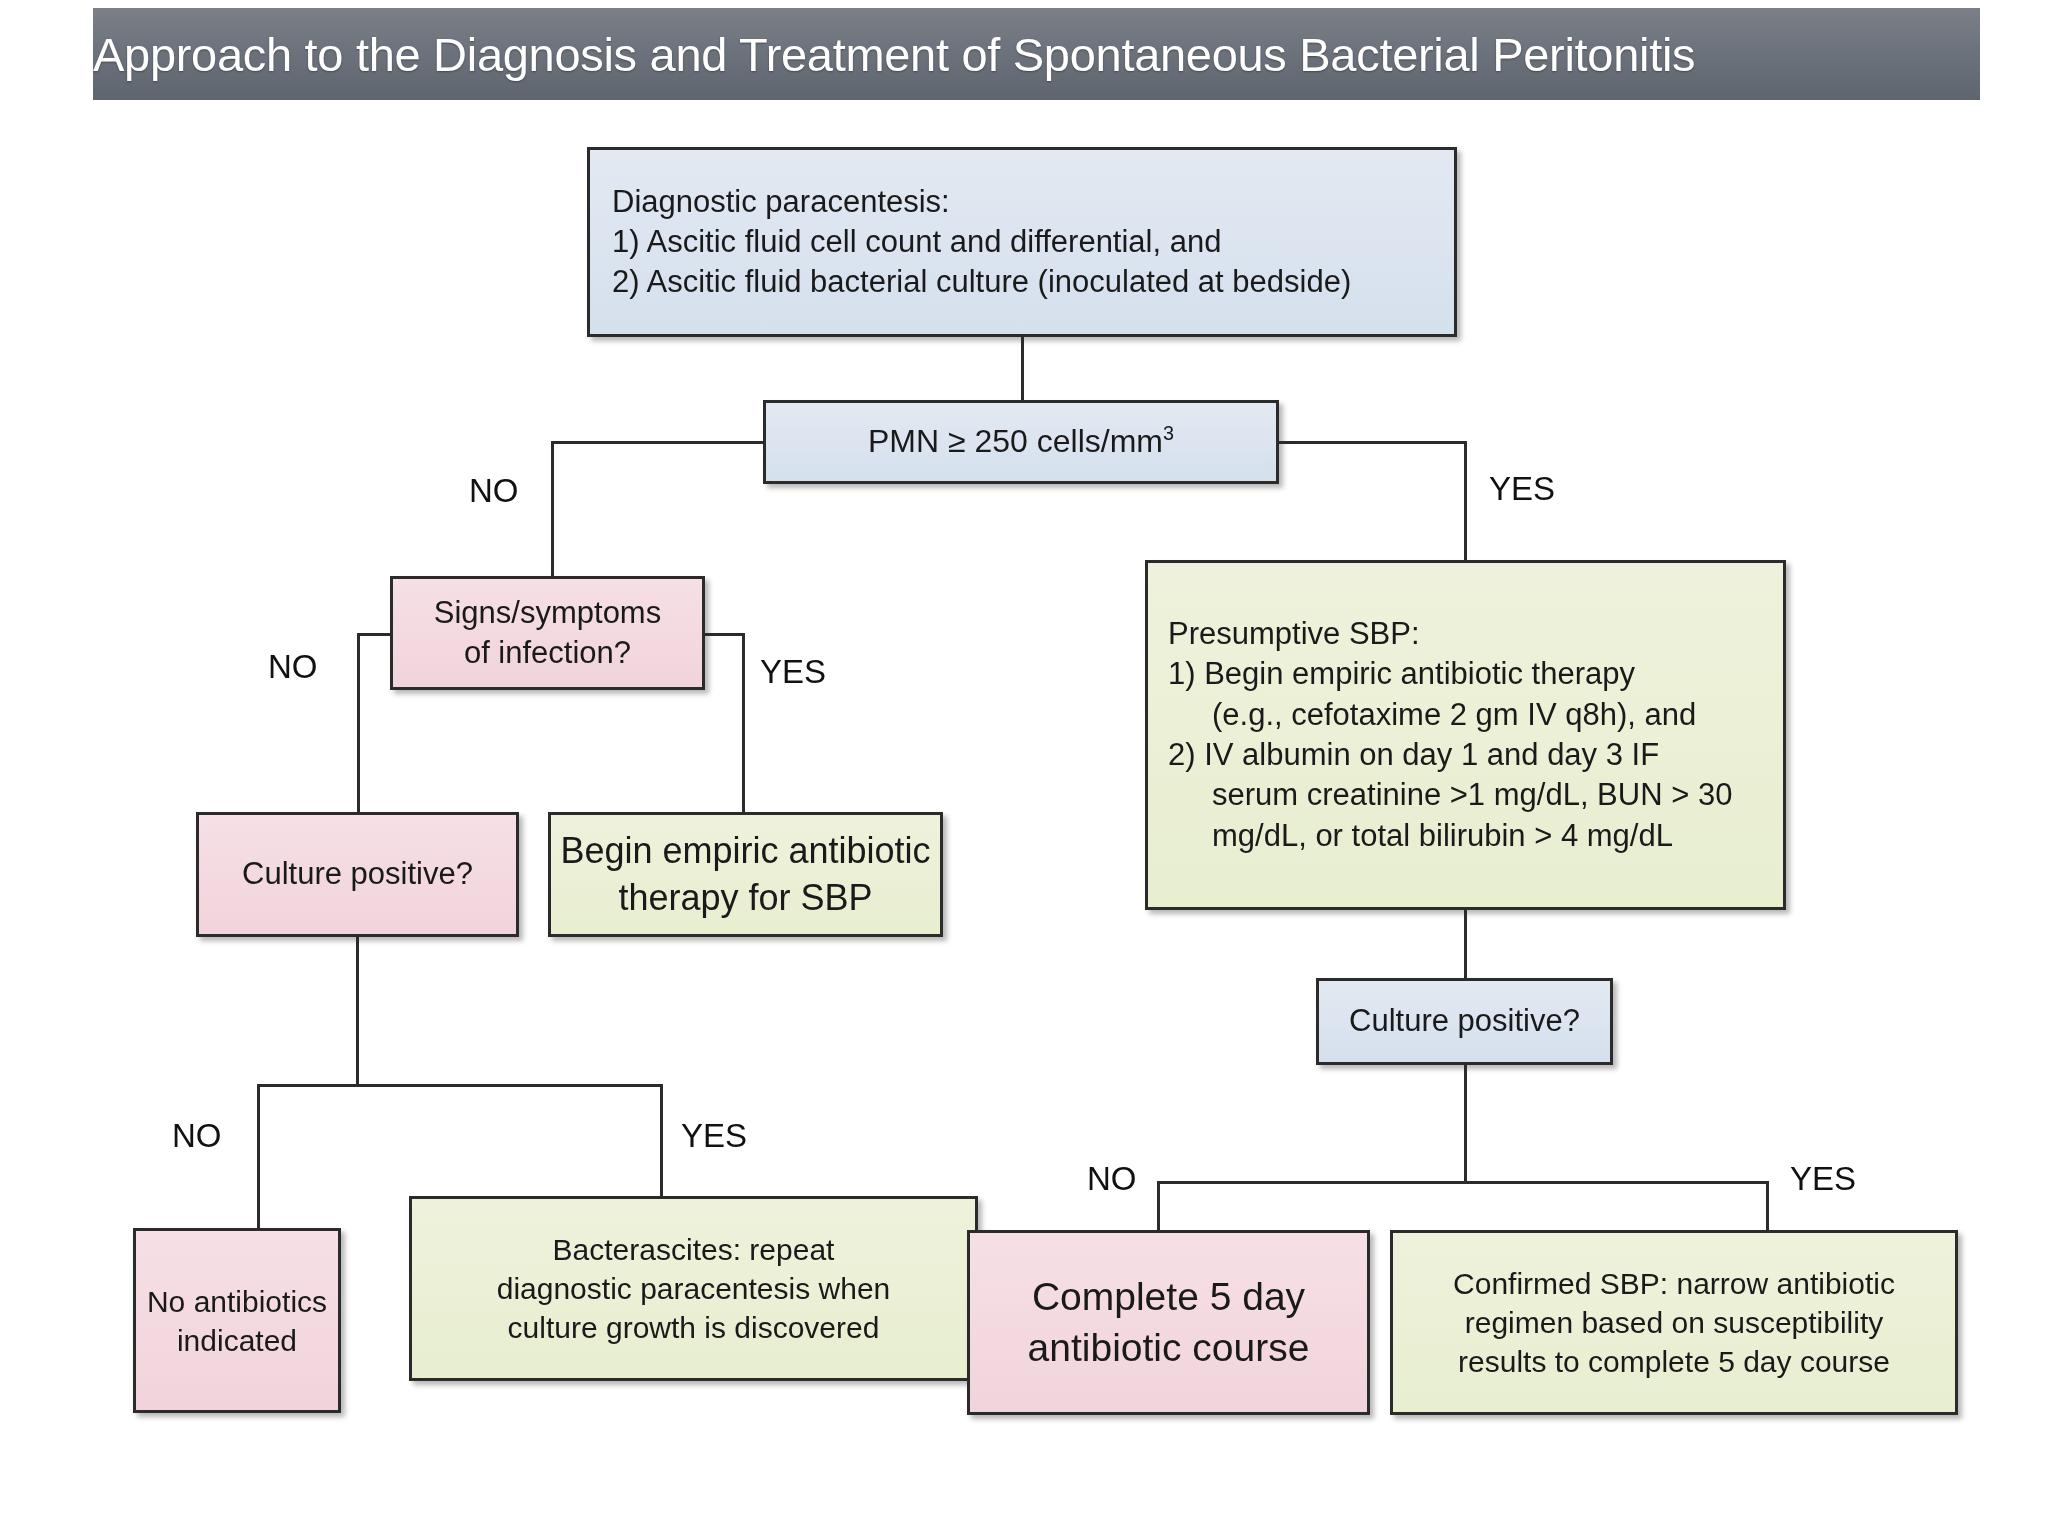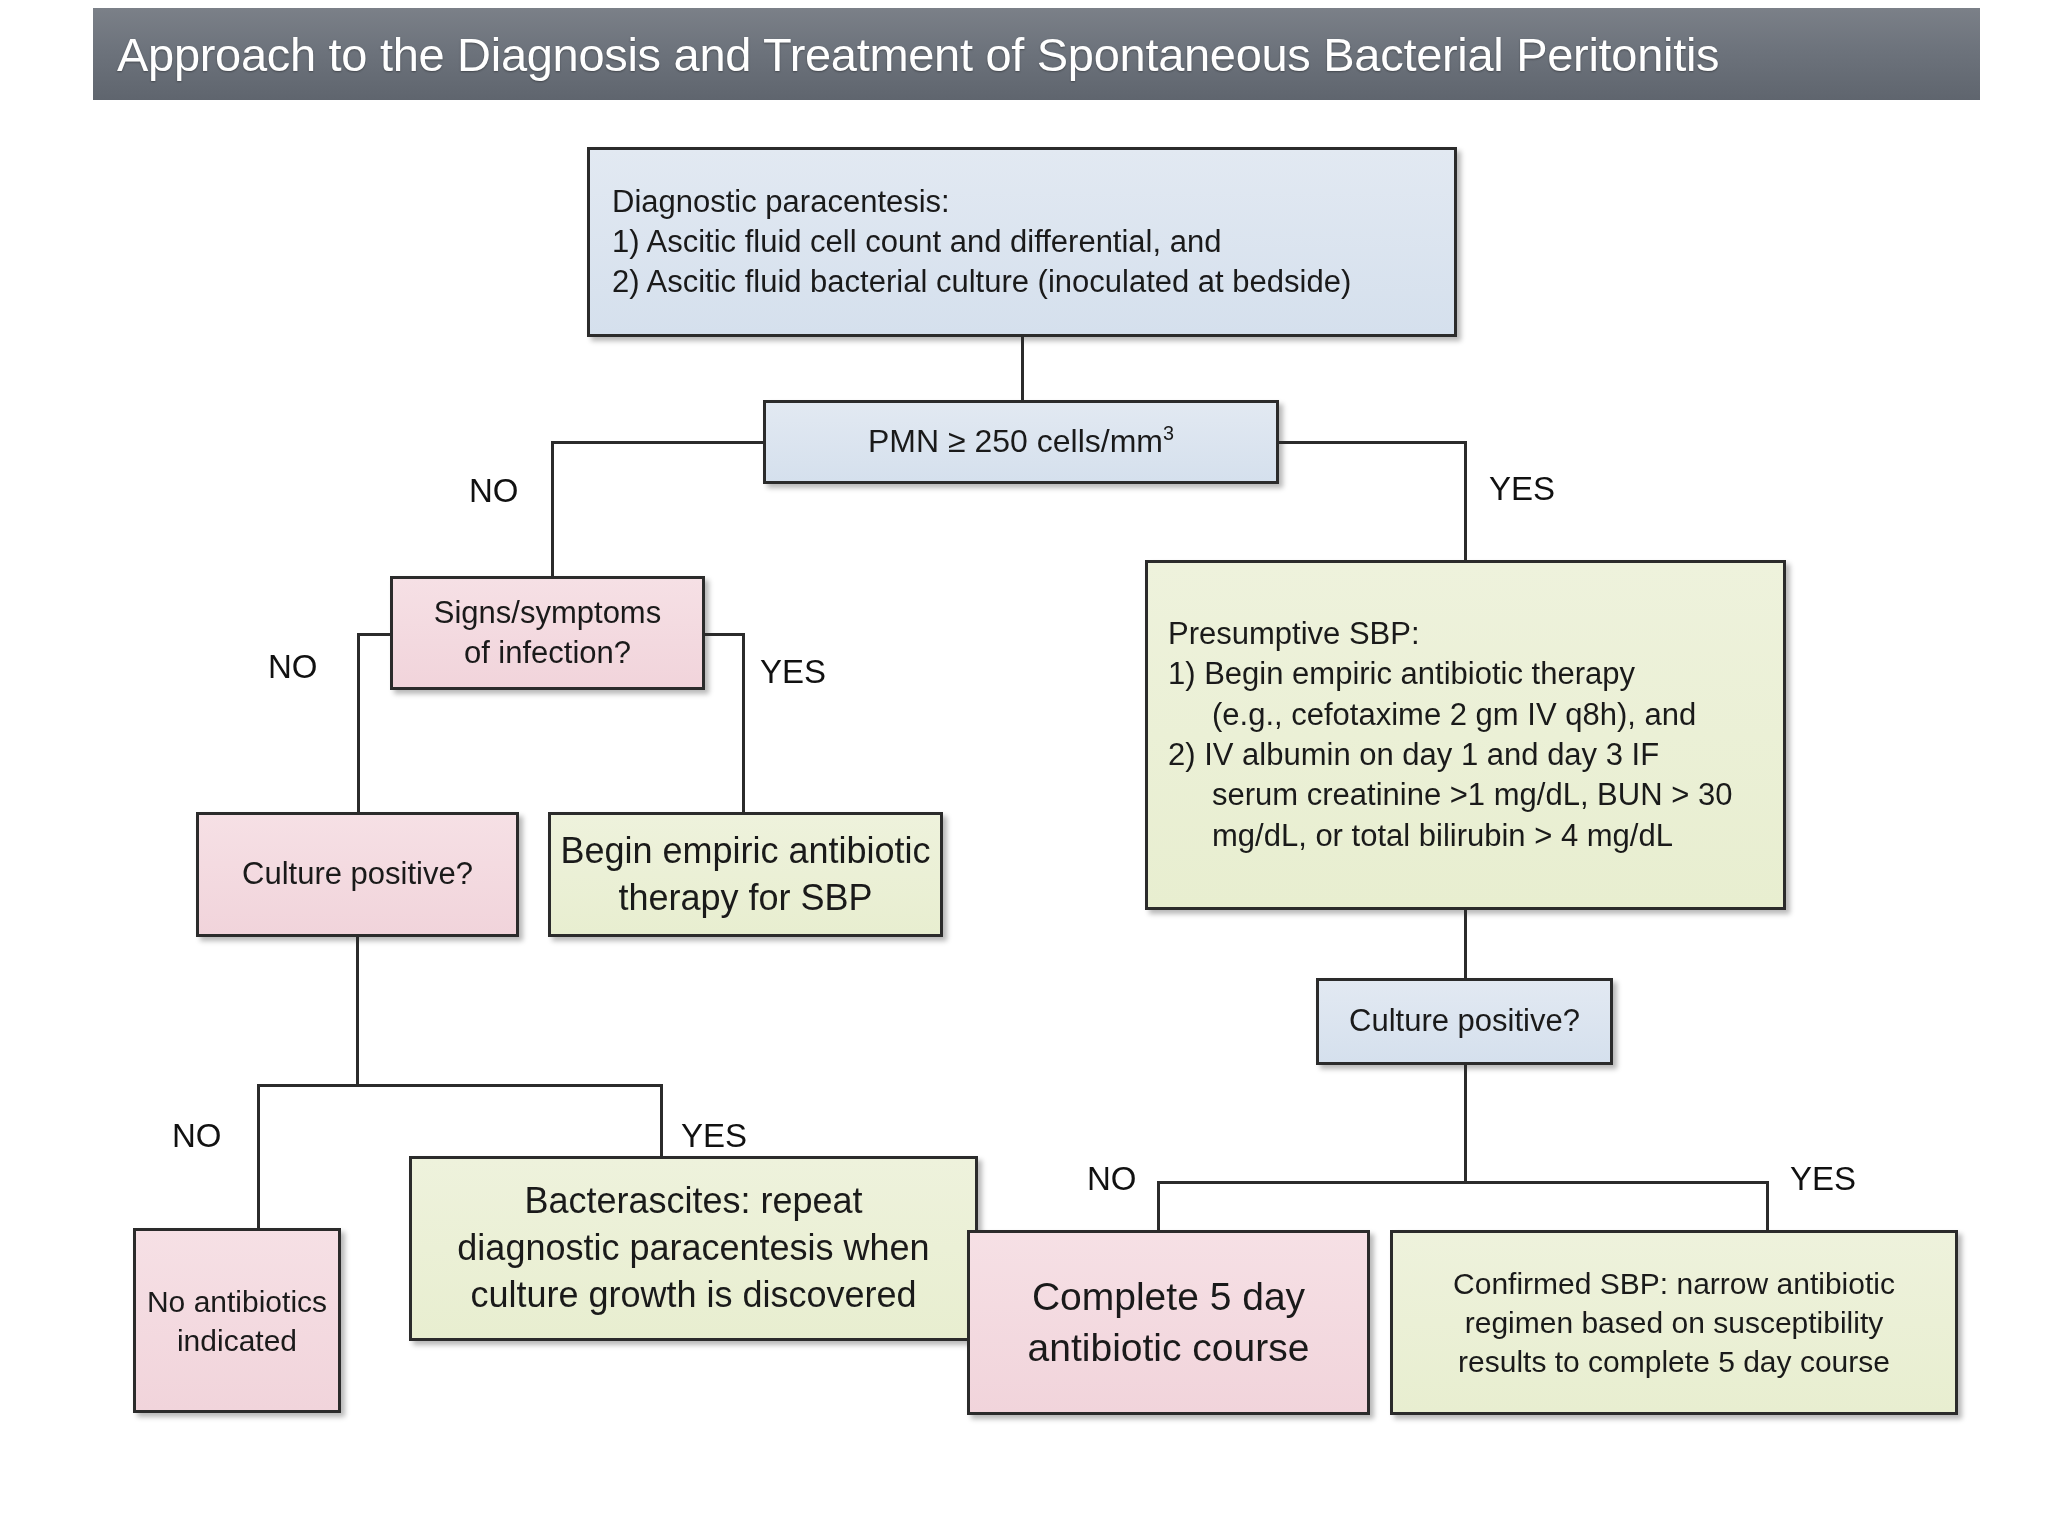--- a/index.html
+++ b/index.html
@@ -22,21 +22,20 @@
   #title-bar {
     position: absolute;
     left: 93px;
     top: 8px;
     width: 1887px;
     height: 92px;
     background: linear-gradient(180deg, #7b8088 0%, #6d737c 45%, #5f656e 100%);
     display: flex;
     align-items: center;
     box-sizing: border-box;
-    padding-left: 24px;
   }
   #title-bar .title-text {
     color: #ffffff;
     font-size: 47px;
     font-weight: 400;
     letter-spacing: -0.3px;
     white-space: nowrap;
     text-shadow: 0 1px 2px rgba(0,0,0,0.35);
   }
 
@@ -142,21 +141,21 @@
   <div class="conn vline" style="left:660px; top:1084px; height:146px;"></div>
 
   <div class="branch-label" style="left:172px; top:1117px;">NO</div>
   <div class="branch-label" style="left:681px; top:1117px;">YES</div>
 
   <div class="node pink center" style="left:133px; top:1228px; width:208px; height:185px; font-size:30px;">
     <div class="line">No antibiotics</div>
     <div class="line">indicated</div>
   </div>
 
-  <div class="node green center" style="left:409px; top:1156px; width:569px; height:185px; font-size:36px;">
+  <div class="node green center" style="left:409px; top:1196px; width:569px; height:185px; font-size:30px;">
     <div class="line">Bacterascites: repeat</div>
     <div class="line">diagnostic paracentesis when</div>
     <div class="line">culture growth is discovered</div>
   </div>
 
   <div class="node green left" style="left:1145px; top:560px; width:641px; height:350px; padding:16px 20px; font-size:31px;">
     <div class="line">Presumptive SBP:</div>
     <div class="line indent-1">1) Begin empiric antibiotic therapy</div>
     <div class="line indent-2">(e.g., cefotaxime 2 gm IV q8h), and</div>
     <div class="line indent-1">2) IV albumin on day 1 and day 3 IF</div>

